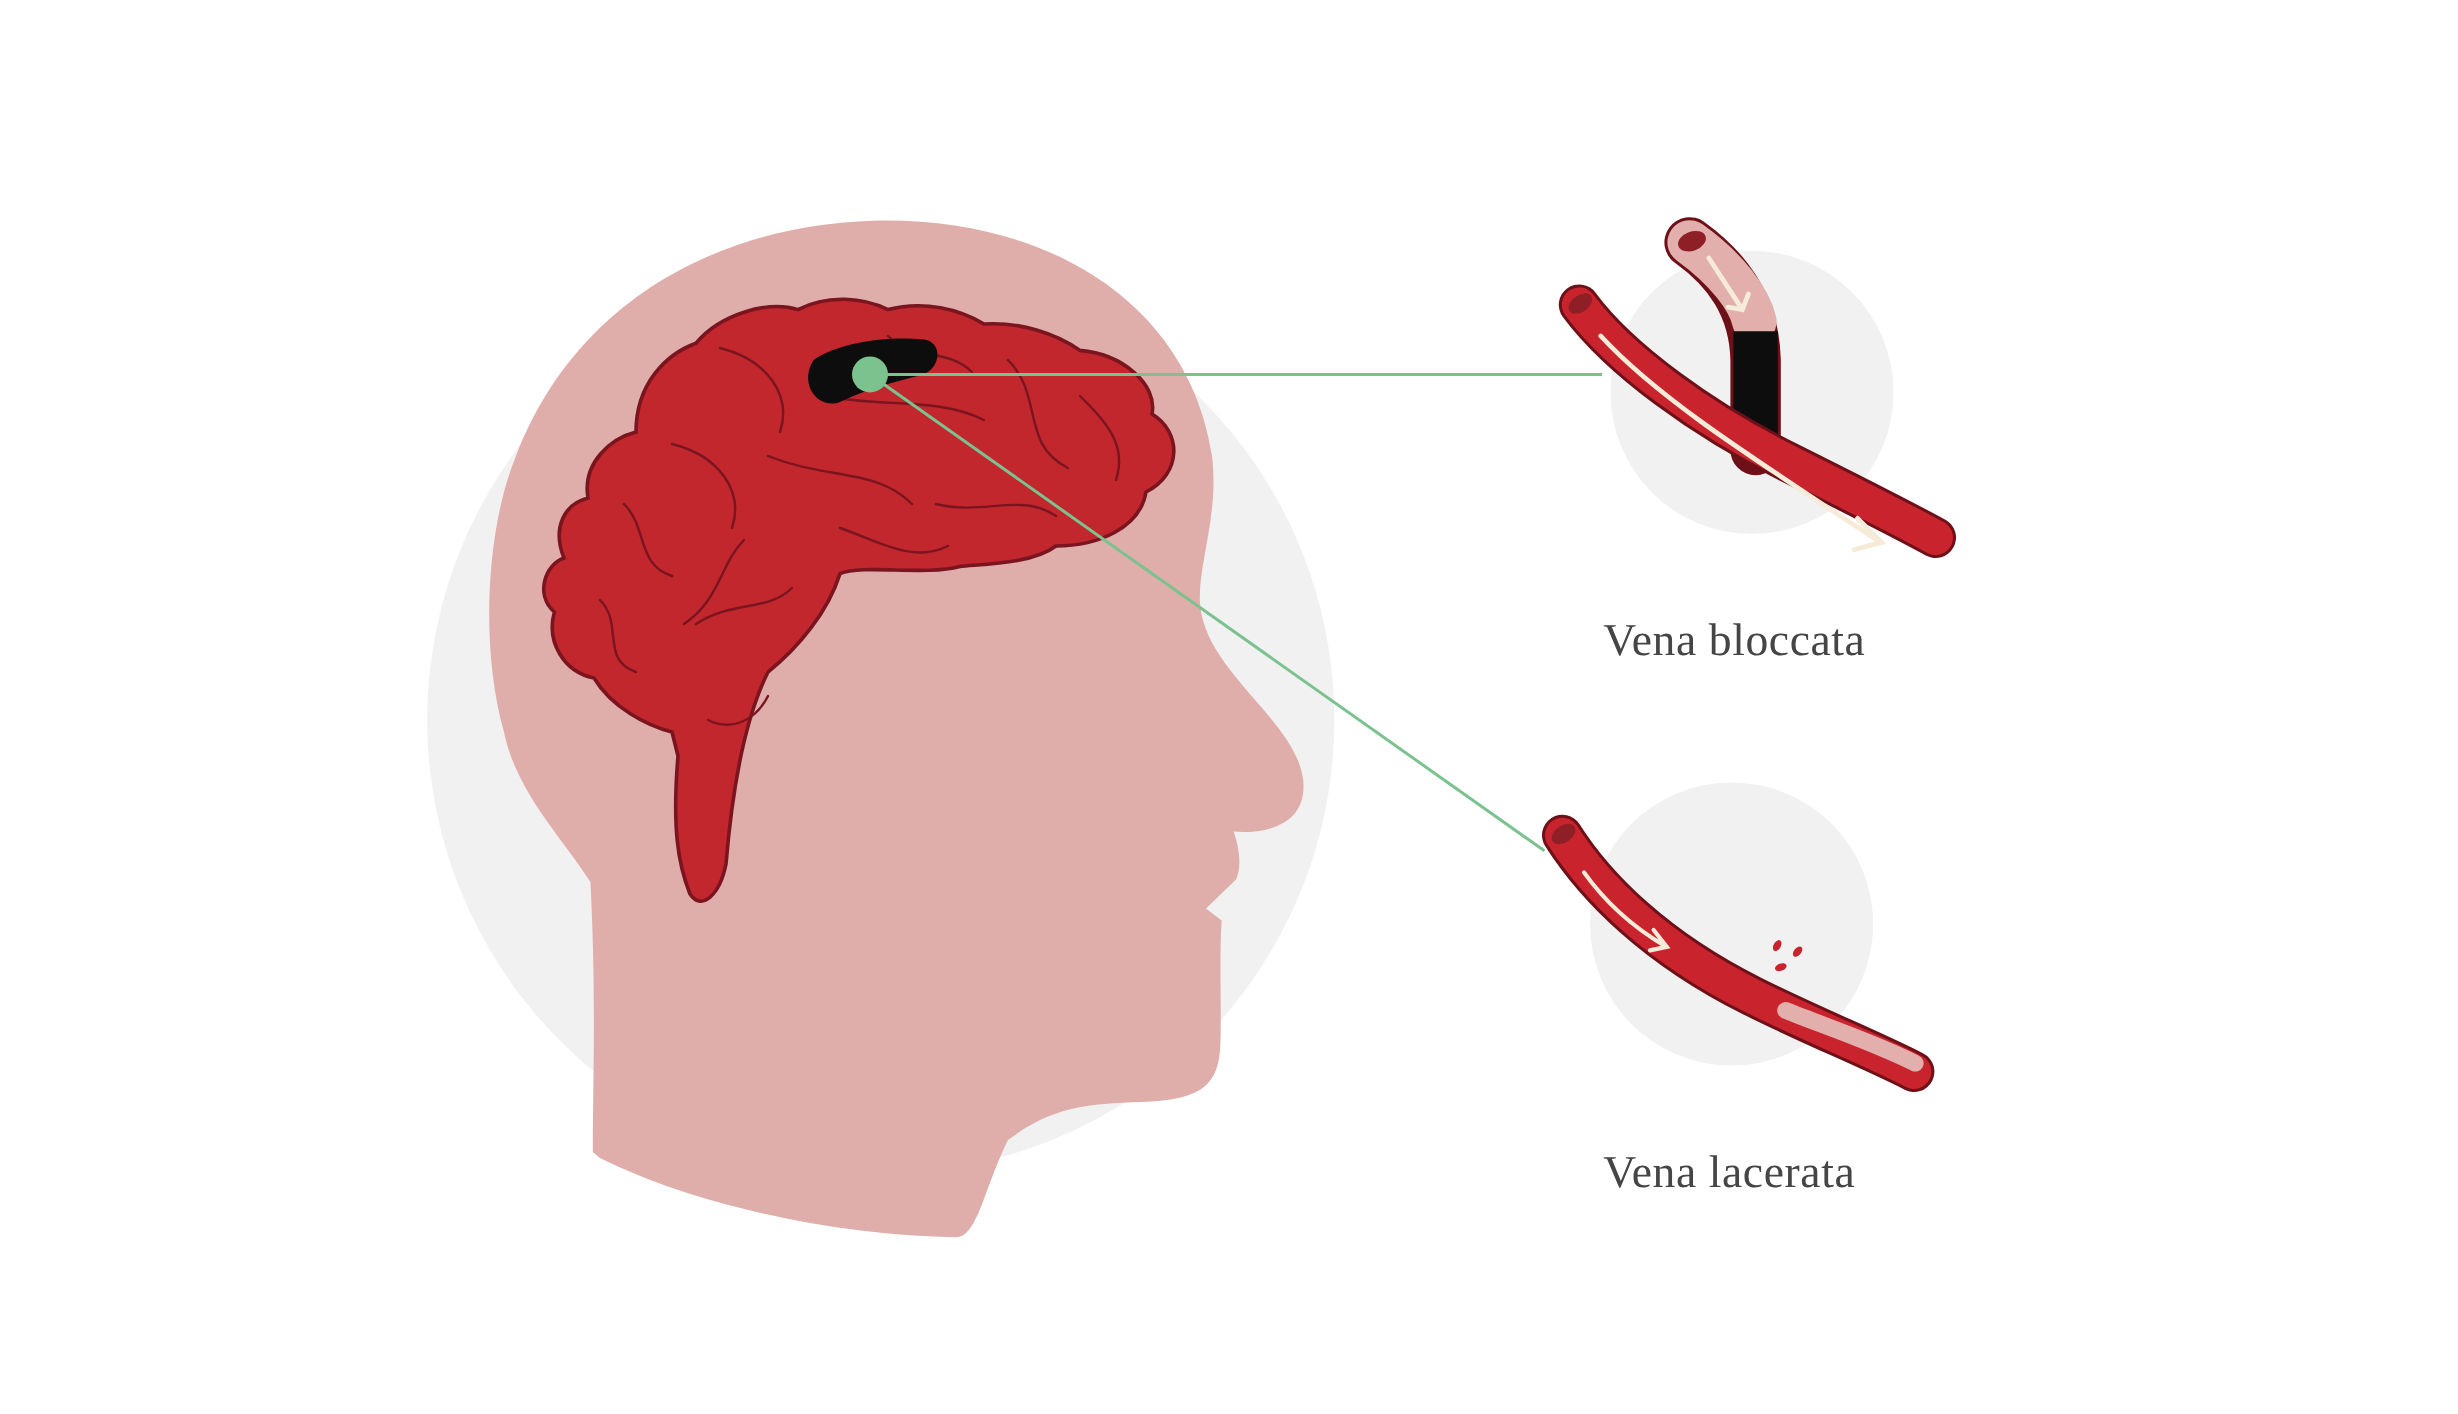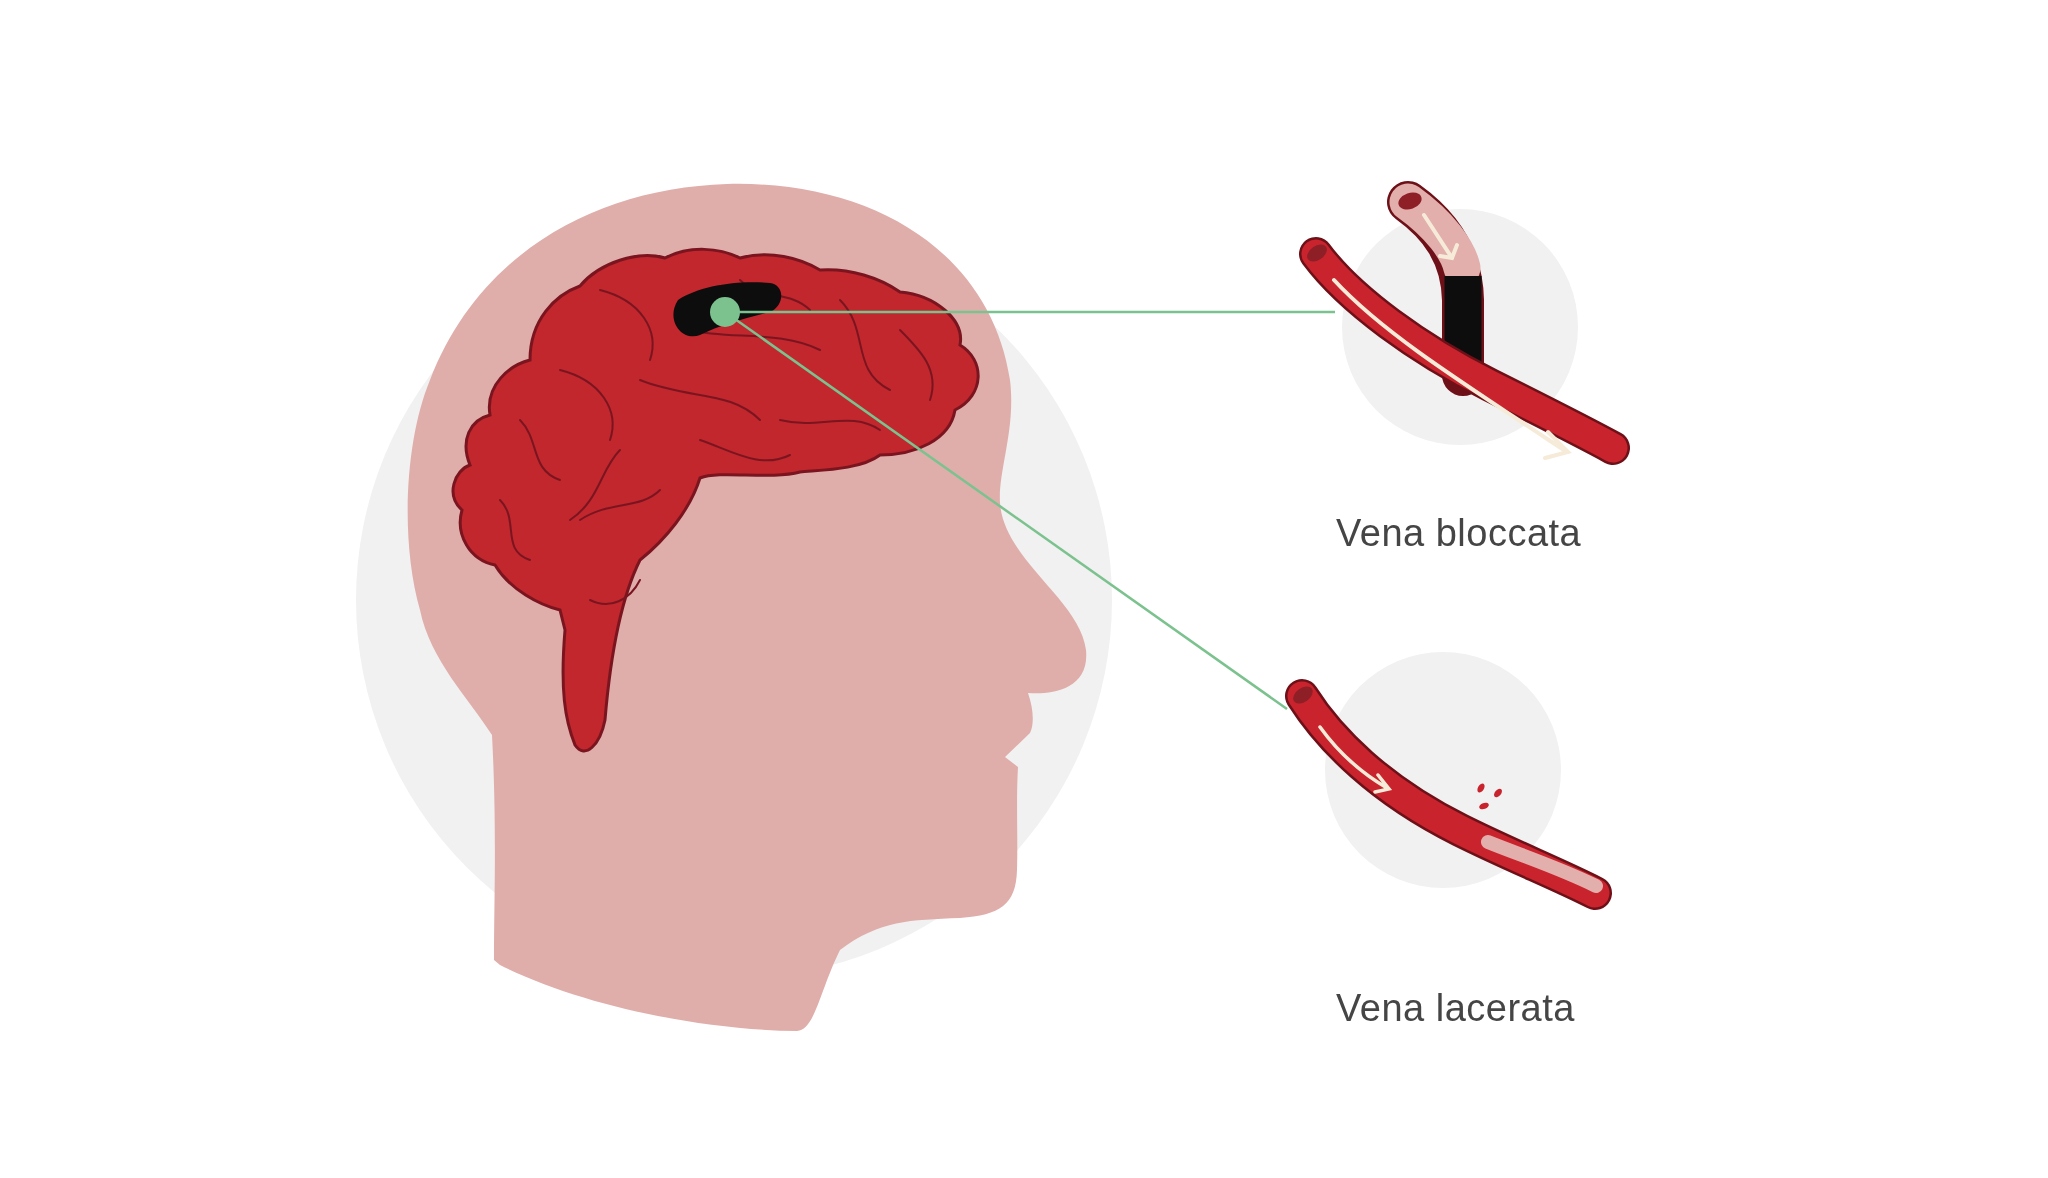--- a/index.html
+++ b/index.html
@@ -1,20 +1,20 @@
 <!DOCTYPE html>
 <html><head>
 <meta charset="utf-8">
 <style>
   html, body { margin: 0; padding: 0; background: #ffffff; }
   body { width: 2048px; height: 1178px; overflow: hidden; position: relative; font-family: "DejaVu Sans", sans-serif; }
   #stage { position: absolute; left: 0; top: 0; width: 2048px; height: 1178px; }
-  .label { position: absolute; font-family: Liberation Sans, sans-serif; font-size: 38px; color: #454545; letter-spacing: 0.5px; white-space: nowrap; }
+  .label { position: absolute; font-family: Liberation Serif, serif; font-size: 38px; color: #454545; letter-spacing: 0.5px; white-space: nowrap; }
   #label-blocked { left: 1336px; top: 512px; }
-  #label-lacerated { left: 1336px; top: 987px; }
+  #label-lacerated { left: 1336px; top: 955px; }
 </style>
 </head>
 <body>
 
 <svg id="stage" viewBox="0 0 2048 1178" width="2048" height="1178" xmlns="http://www.w3.org/2000/svg">
 
   <circle cx="734" cy="600" r="378" fill="#F1F1F1"></circle>
 
   <path fill="#DFAEAA" d="M727 184
        C 870 180, 990 250, 1010 380

